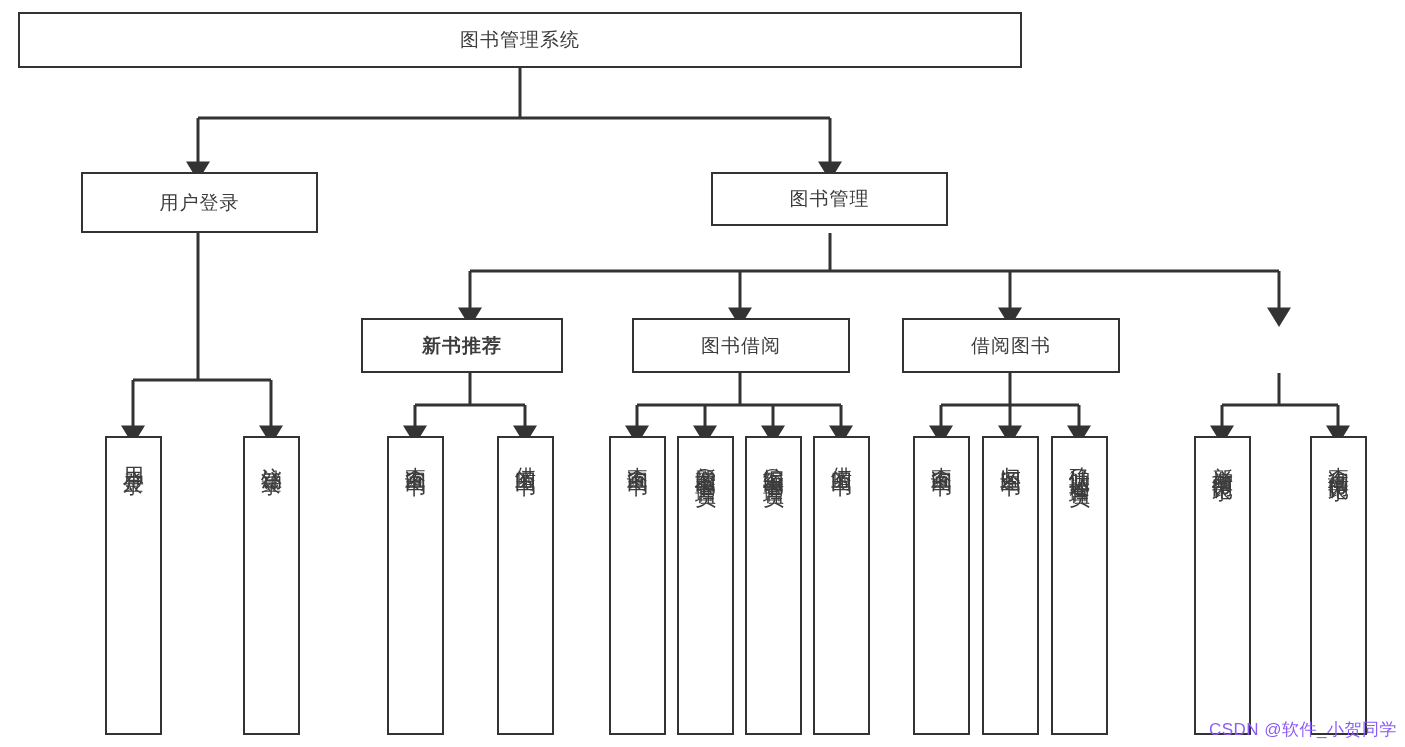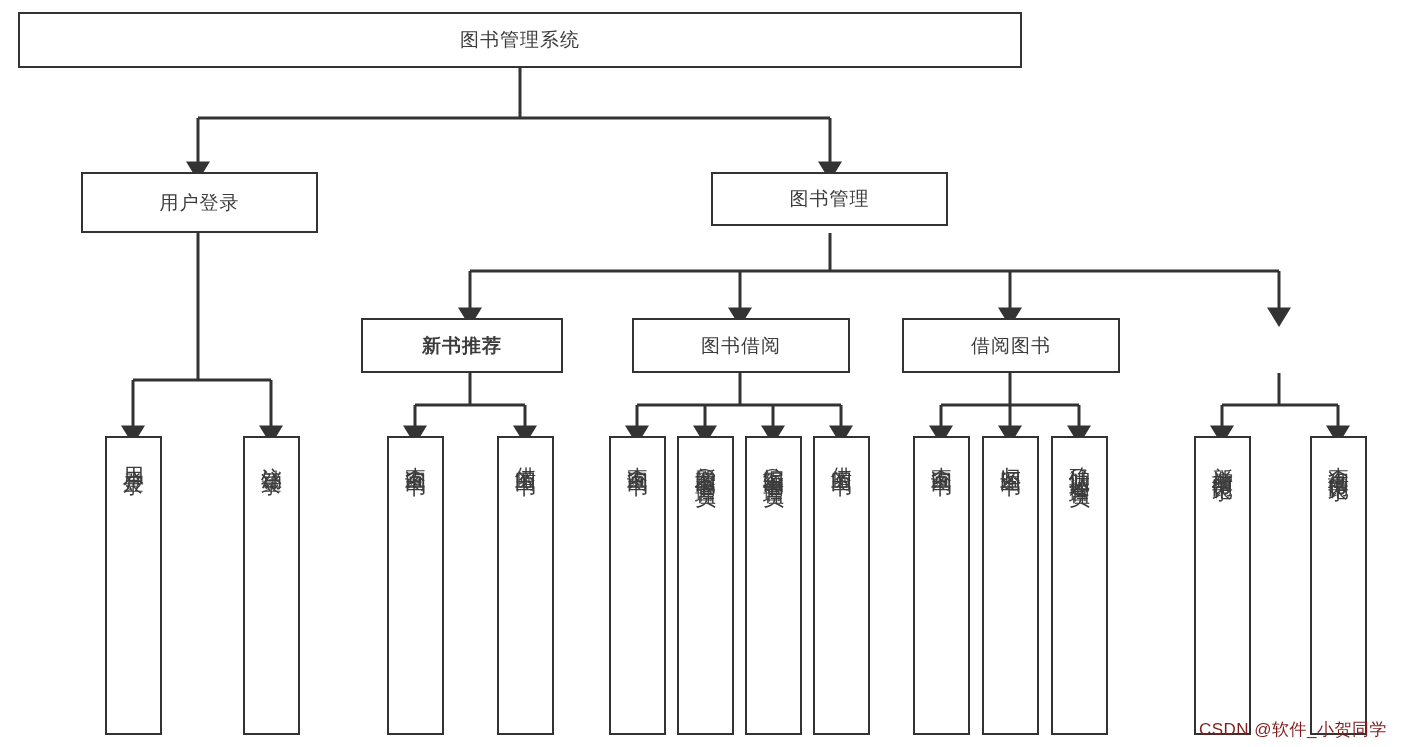--- a/index.html
+++ b/index.html
@@ -57,24 +57,24 @@
   .node.vert .node-label {
     writing-mode: vertical-rl;
     text-orientation: upright;
     font-size: 21px;
     letter-spacing: 3px;
     line-height: 1.05;
     white-space: nowrap;
   }
   .watermark {
     position: absolute;
-    right: 18px;
+    right: 8px;
     bottom: 6px;
     font-size: 17px;
-    color: #7f1d1d;
+    color: #8b5cf6;
     white-space: nowrap;
     letter-spacing: 0.5px;
   }
 </style>
 </head>
 <body>
 
 <div id="diagram-root">
 
   <svg class="wires" viewBox="0 0 1405 747" xmlns="http://www.w3.org/2000/svg">

